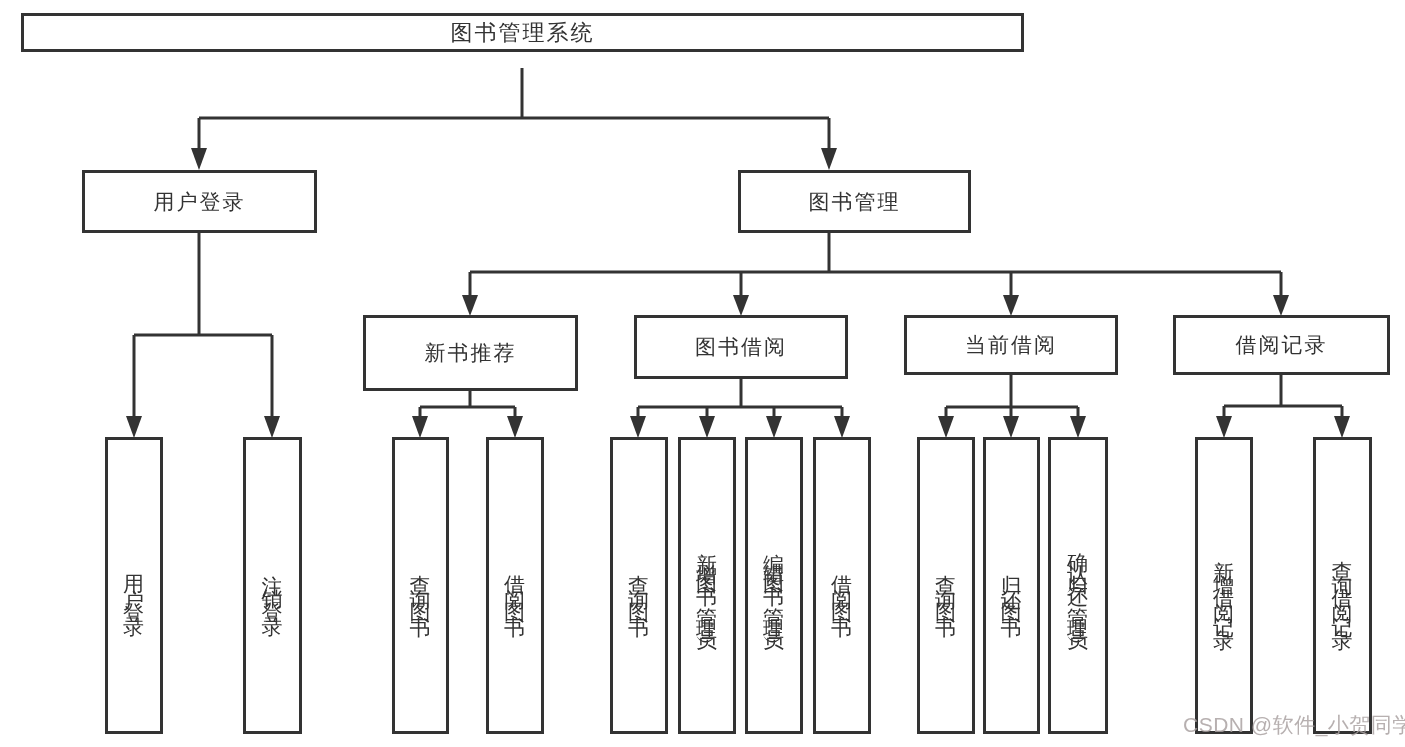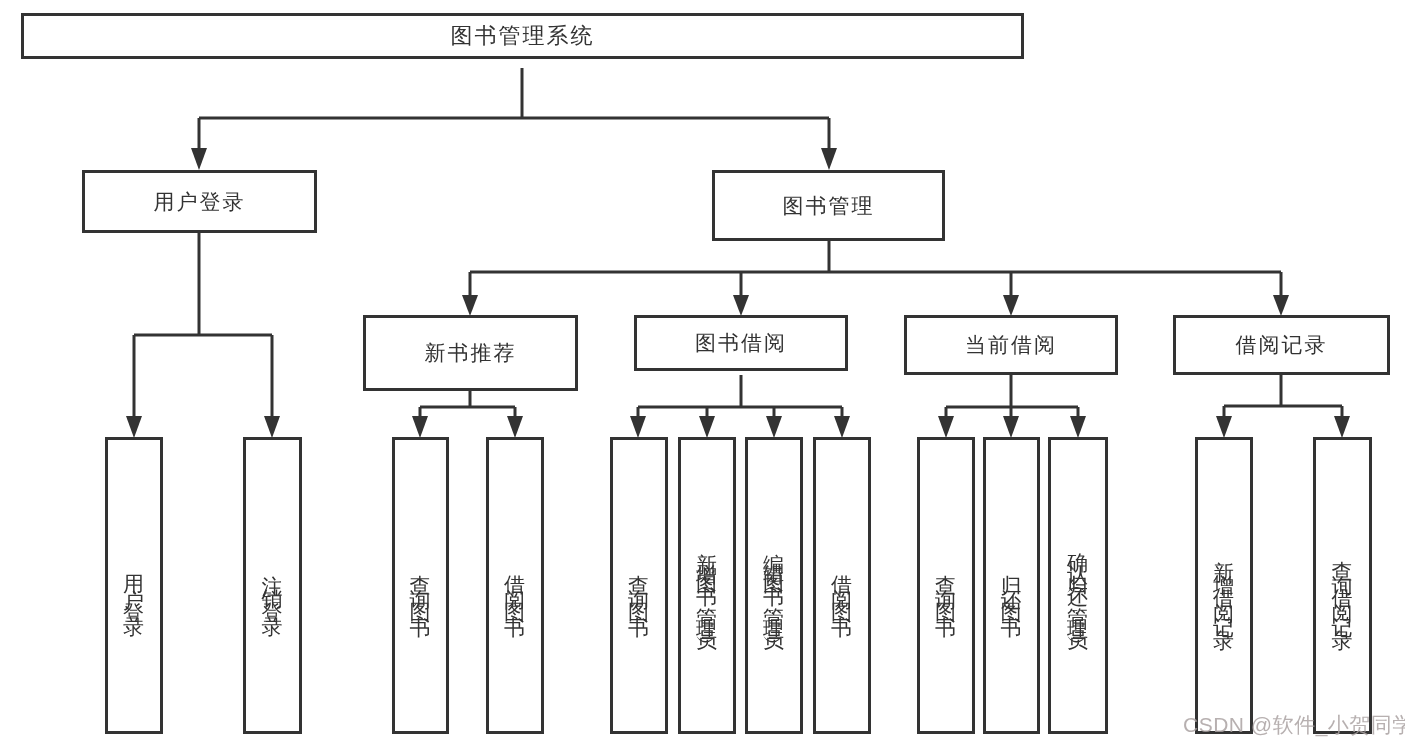--- a/index.html
+++ b/index.html
@@ -115,35 +115,35 @@
       <polygon points="766,416 782,416 774,438"></polygon>
       <polygon points="834,416 850,416 842,438"></polygon>
       <polygon points="938,416 954,416 946,438"></polygon>
       <polygon points="1003,416 1019,416 1011,438"></polygon>
       <polygon points="1070,416 1086,416 1078,438"></polygon>
       <polygon points="1216,416 1232,416 1224,438"></polygon>
       <polygon points="1334,416 1350,416 1342,438"></polygon>
     </g>
   </svg>
 
-  <div class="box hbox root" style="left:21px; top:13px; width:1003px; height:46px;">
+  <div class="box hbox root" style="left:21px; top:13px; width:1003px; height:39px;">
     <span>图书管理系统</span>
   </div>
 
   <div class="box hbox" style="left:82px; top:170px; width:235px; height:63px;">
     <span>用户登录</span>
   </div>
-  <div class="box hbox" style="left:712px; top:170px; width:233px; height:71px;">
+  <div class="box hbox" style="left:738px; top:170px; width:233px; height:63px;">
     <span>图书管理</span>
   </div>
 
   <div class="box hbox" style="left:363px; top:315px; width:215px; height:76px;">
     <span>新书推荐</span>
   </div>
-  <div class="box hbox" style="left:634px; top:315px; width:214px; height:56px;">
+  <div class="box hbox" style="left:634px; top:315px; width:214px; height:64px;">
     <span>图书借阅</span>
   </div>
   <div class="box hbox" style="left:904px; top:315px; width:214px; height:60px;">
     <span>当前借阅</span>
   </div>
   <div class="box hbox" style="left:1173px; top:315px; width:217px; height:60px;">
     <span>借阅记录</span>
   </div>
 
   <div class="box vbox" style="left:105px; top:437px; width:58px; height:297px;">

